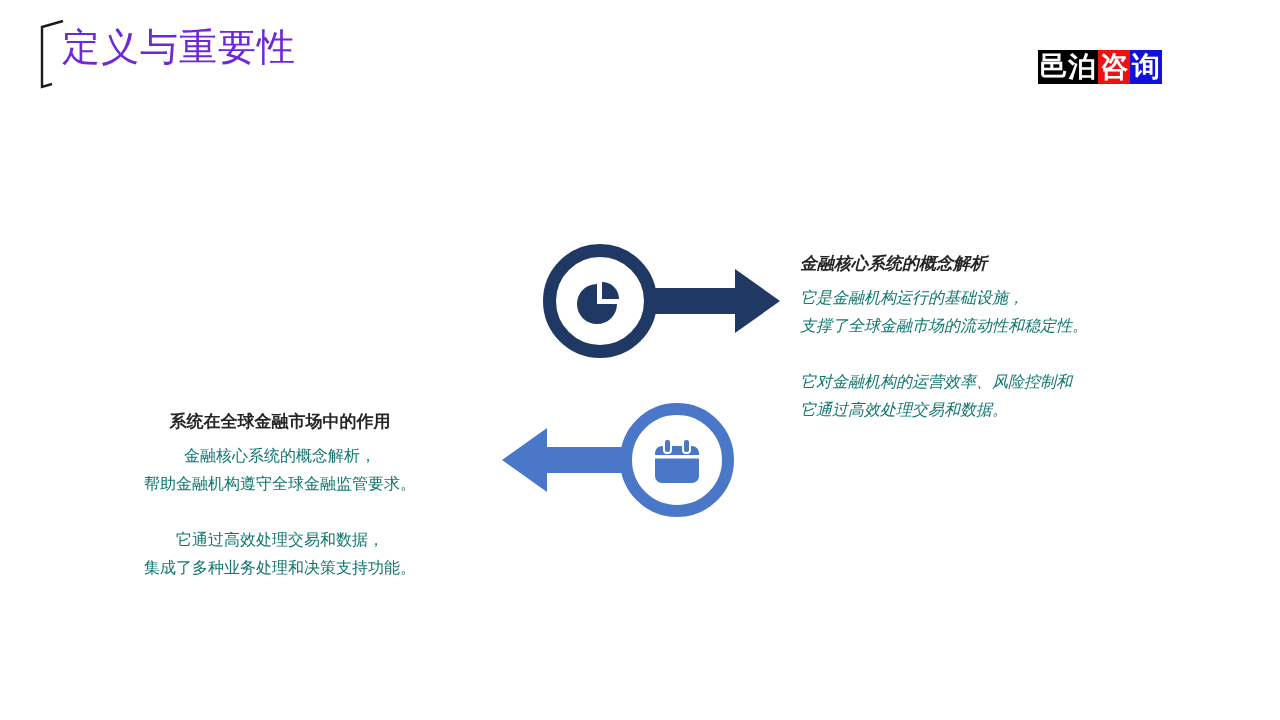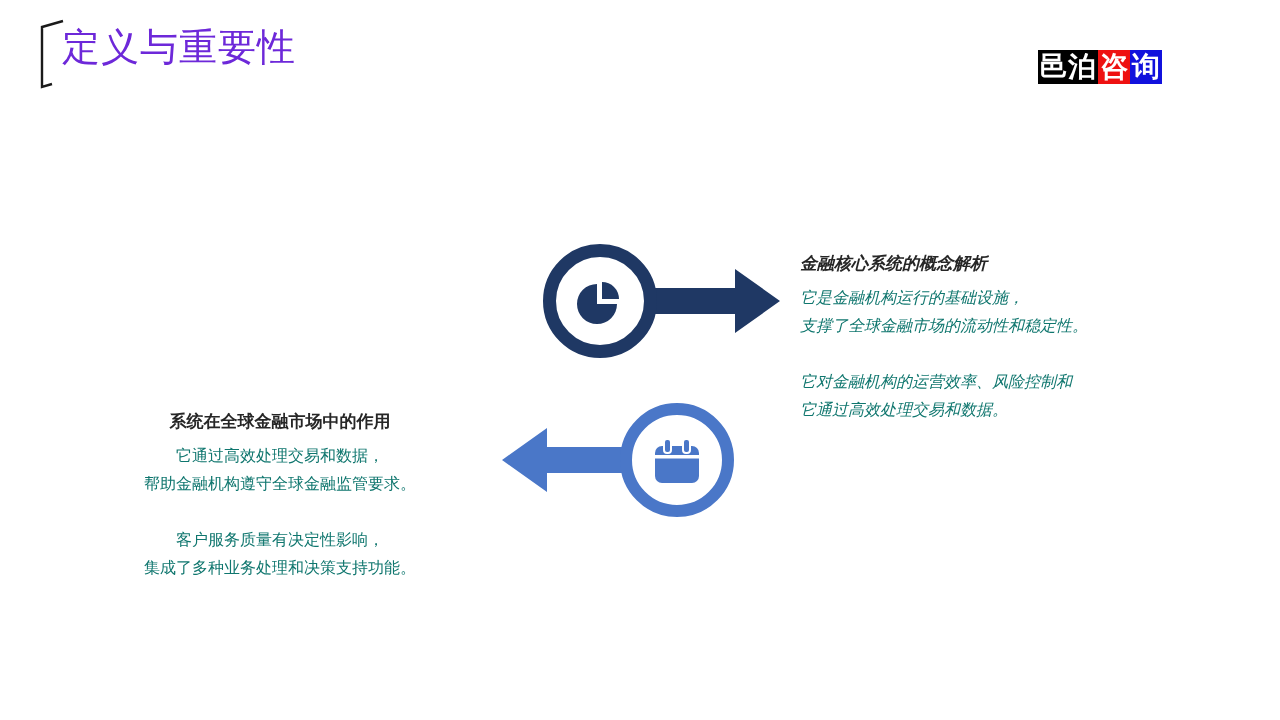--- a/index.html
+++ b/index.html
@@ -79,24 +79,24 @@
     <div class="heading">金融核心系统的概念解析</div>
     <div class="line">它是金融机构运行的基础设施，</div>
     <div class="line">支撑了全球金融市场的流动性和稳定性。</div>
     <div class="line"></div>
     <div class="line">它对金融机构的运营效率、风险控制和</div>
     <div class="line">它通过高效处理交易和数据。</div>
   </div>
 
   <div class="text-block tb-left-side">
     <div class="heading">系统在全球金融市场中的作用</div>
-    <div class="line">它通过高效处理交易和数据，</div>
+    <div class="line">金融核心系统的概念解析，</div>
     <div class="line">帮助金融机构遵守全球金融监管要求。</div>
     <div class="line"></div>
-    <div class="line">客户服务质量有决定性影响，</div>
+    <div class="line">它通过高效处理交易和数据，</div>
     <div class="line">集成了多种业务处理和决策支持功能。</div>
   </div>
   <svg class="arrow left" width="138" height="64" viewBox="0 0 138 64">
     <path d="M138,19 L45,19 L45,0 L0,32 L45,64 L45,45 L138,45 Z" fill="#4a77c8"></path>
   </svg>
   <div class="badge light">
     <svg width="52" height="52" viewBox="0 0 52 52">
       <rect x="4" y="12" width="44" height="37" rx="7" fill="#4a77c8"></rect>
       <rect x="4" y="21" width="44" height="3.5" fill="#ffffff"></rect>
       <rect x="13" y="5" width="7" height="14" rx="3" fill="#4a77c8" stroke="#ffffff" stroke-width="2"></rect>

